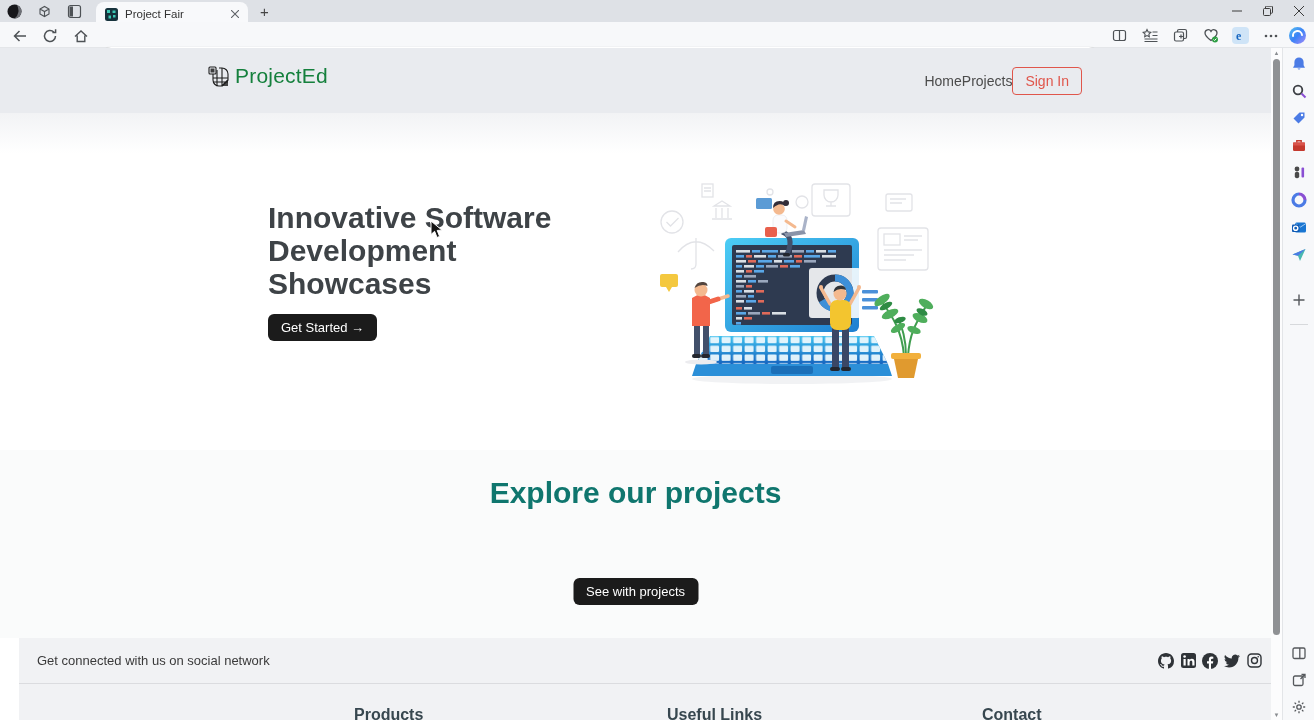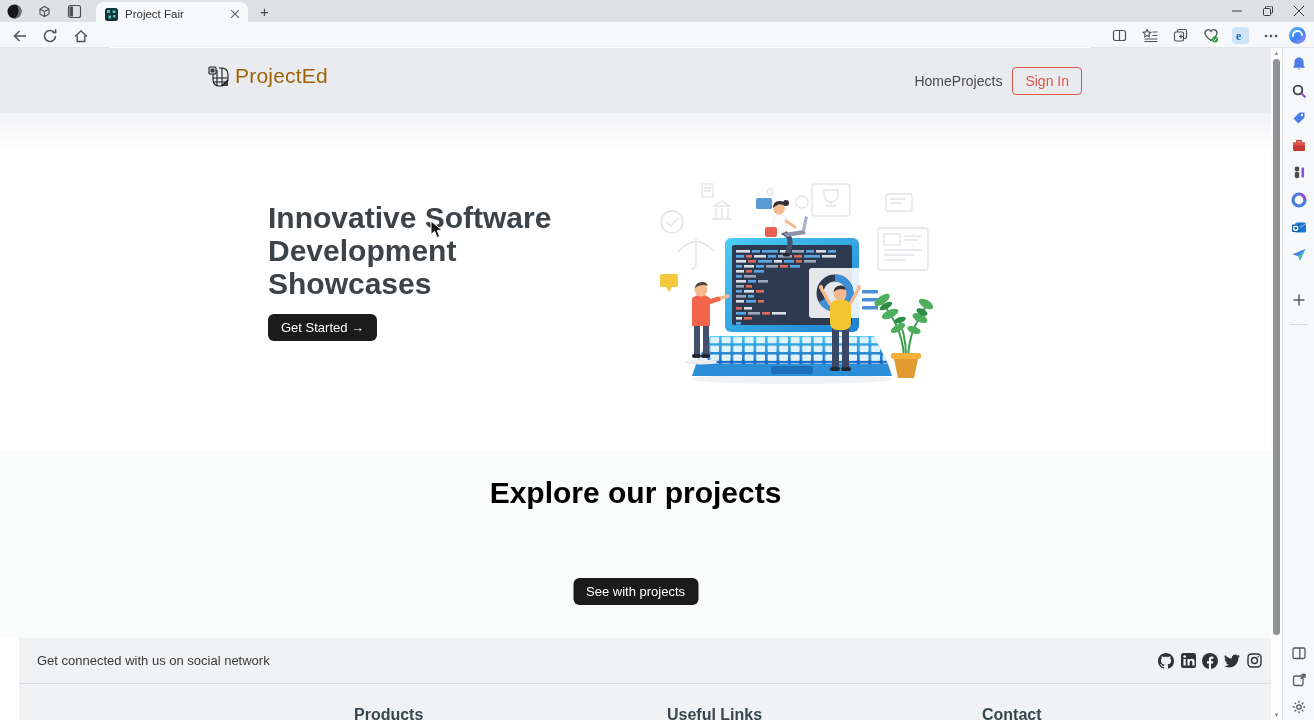--- a/index.html
+++ b/index.html
@@ -32,34 +32,34 @@
   
   .scrollbar { position:absolute; left:1271px; top:48px; width:11px; height:672px; background:#fcfcfd; }
   .sb-arrow { position:absolute; left:0; width:11px; height:10px; display:flex; align-items:center; justify-content:center; color:#8a8d91; font-size:6px; }
   .sb-thumb { position:absolute; left:2px; top:11px; width:7px; height:576px; background:#8f9194; border-radius:4px; }
 
   
   .page { position:absolute; left:0; top:48px; width:1271px; height:672px; background:#fff; overflow:hidden; }
 
   .site-header { position:absolute; left:0; top:0; width:1271px; height:65px; background:#e9ebef; }
   .logo { position:absolute; left:207px; top:16px; display:flex; align-items:center; gap:5px; }
-  .logo-text { font-size:21px; color:#a16207; letter-spacing:.2px; }
+  .logo-text { font-size:21px; color:#15803d; letter-spacing:.2px; }
   .main-nav { position:absolute; right:189px; top:0; height:65px; display:flex; align-items:center; }
   .nav-link { font-size:14px; color:#4b4b4b; cursor:pointer; }
-  .signin-btn { font-size:14px; color:#e0564b; border:1px solid #e0564b; border-radius:4px; padding:5px 12px; background:transparent; cursor:pointer;margin-left:10px; }
+  .signin-btn { font-size:14px; color:#e0564b; border:1px solid #e0564b; border-radius:4px; padding:5px 12px; background:transparent; cursor:pointer; }
 
   .hero { position:absolute; left:0; top:65px; width:1271px; height:337px; background:linear-gradient(#f2f3f5 0%, #ffffff 12%); }
   .hero-copy { position:absolute; left:268px; top:88px; width:340px; }
   .hero-title { font-size:30px; line-height:33px; font-weight:bold; color:#3e4347; }
   .hero-sub { margin-top:13px; font-size:14px; color:#424242; }
   .btn-dark { display:inline-block; margin-top:14px; background:#1b1b1b; color:#fff; font-size:13px; padding:6px 13px; border-radius:6px; border:none; cursor:pointer;text-align:right; }
   .illus { position:absolute; left:652px; top:65px; }
 
   .explore { position:absolute; left:0; top:402px; width:1271px; height:188px; background:#fafbfb; }
-  .explore-title { padding-top:26px; text-align:center; font-size:30px; font-weight:bold; color:#000000; }
+  .explore-title { padding-top:26px; text-align:center; font-size:30px; font-weight:bold; color:#0f766e; }
   .explore-cta { position:absolute; left:50%; transform:translateX(-50%); top:128px; margin-top:0; }
 
   .footer { position:absolute; left:0; top:590px; width:1271px; height:82px; background:#f1f2f4;margin-left:19px; }
   .social-band { position:absolute; left:0; top:0; width:1271px; height:46px; display:flex; align-items:center; justify-content:space-between; padding:0 28px 0 18px; border-bottom:1px solid #dbdcdf; }
   .social-text { font-size:13px; color:#3a3a3a; }
   .social-icons { display:flex; gap:6px; align-items:center; }
   .social-icons .so { width:16px; height:16px; display:flex; align-items:center; justify-content:center; cursor:pointer; }
   .foot-col { position:absolute; top:68px; font-size:16px; font-weight:bold; color:#37474f; }
 
   .cursor { position:absolute; left:430px; top:220px; z-index:50; pointer-events:none; }

